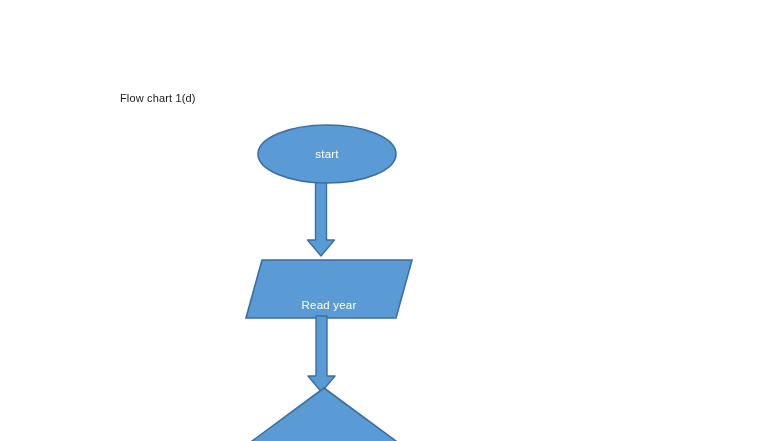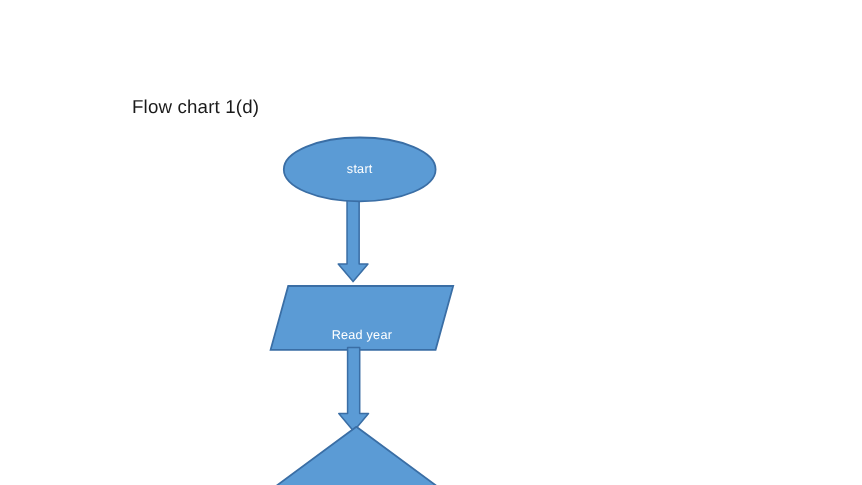--- a/index.html
+++ b/index.html
@@ -18,21 +18,21 @@
     position: absolute;
     left: 0;
     top: 0;
     width: 784px;
     height: 441px;
   }
   .chart-title {
     position: absolute;
     left: 88px;
     top: 91px;
-    font-size: 17px;
+    font-size: 11px;
     line-height: 14px;
     color: #1a1a1a;
     letter-spacing: 0.15px;
     white-space: nowrap;
     padding-left: 32px;
   }
   .node-label {
     position: absolute;
     color: #ffffff;
     font-size: 11.5px;

